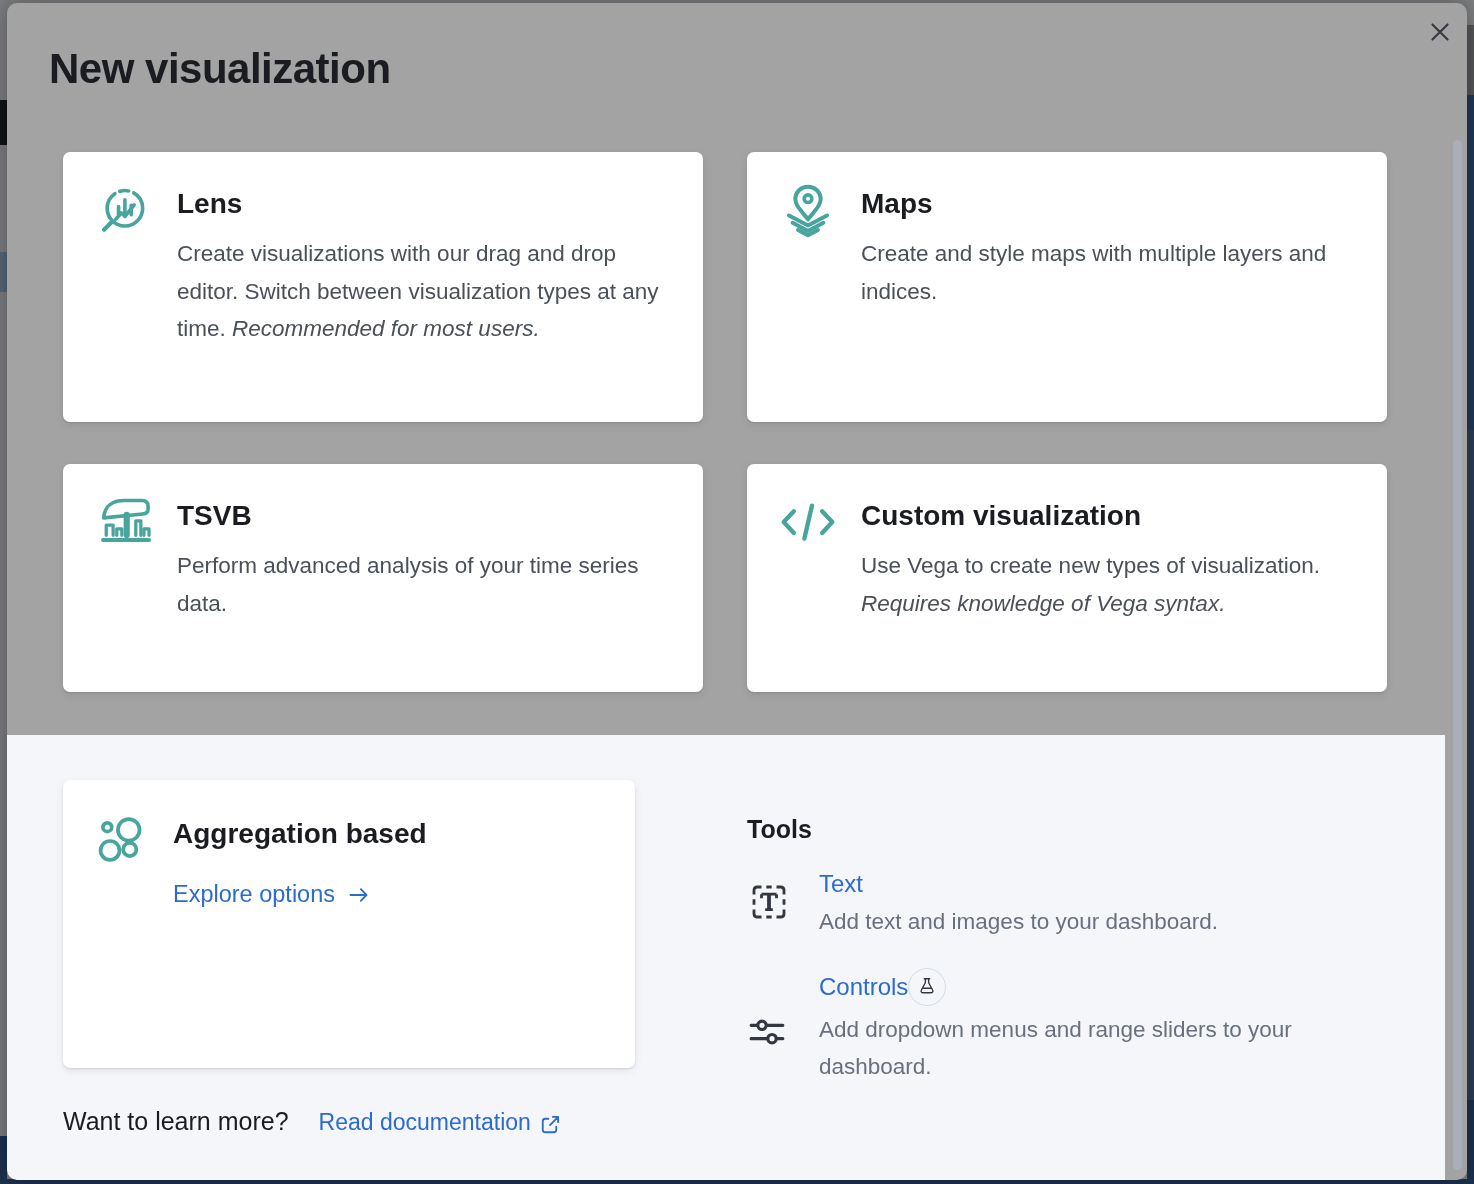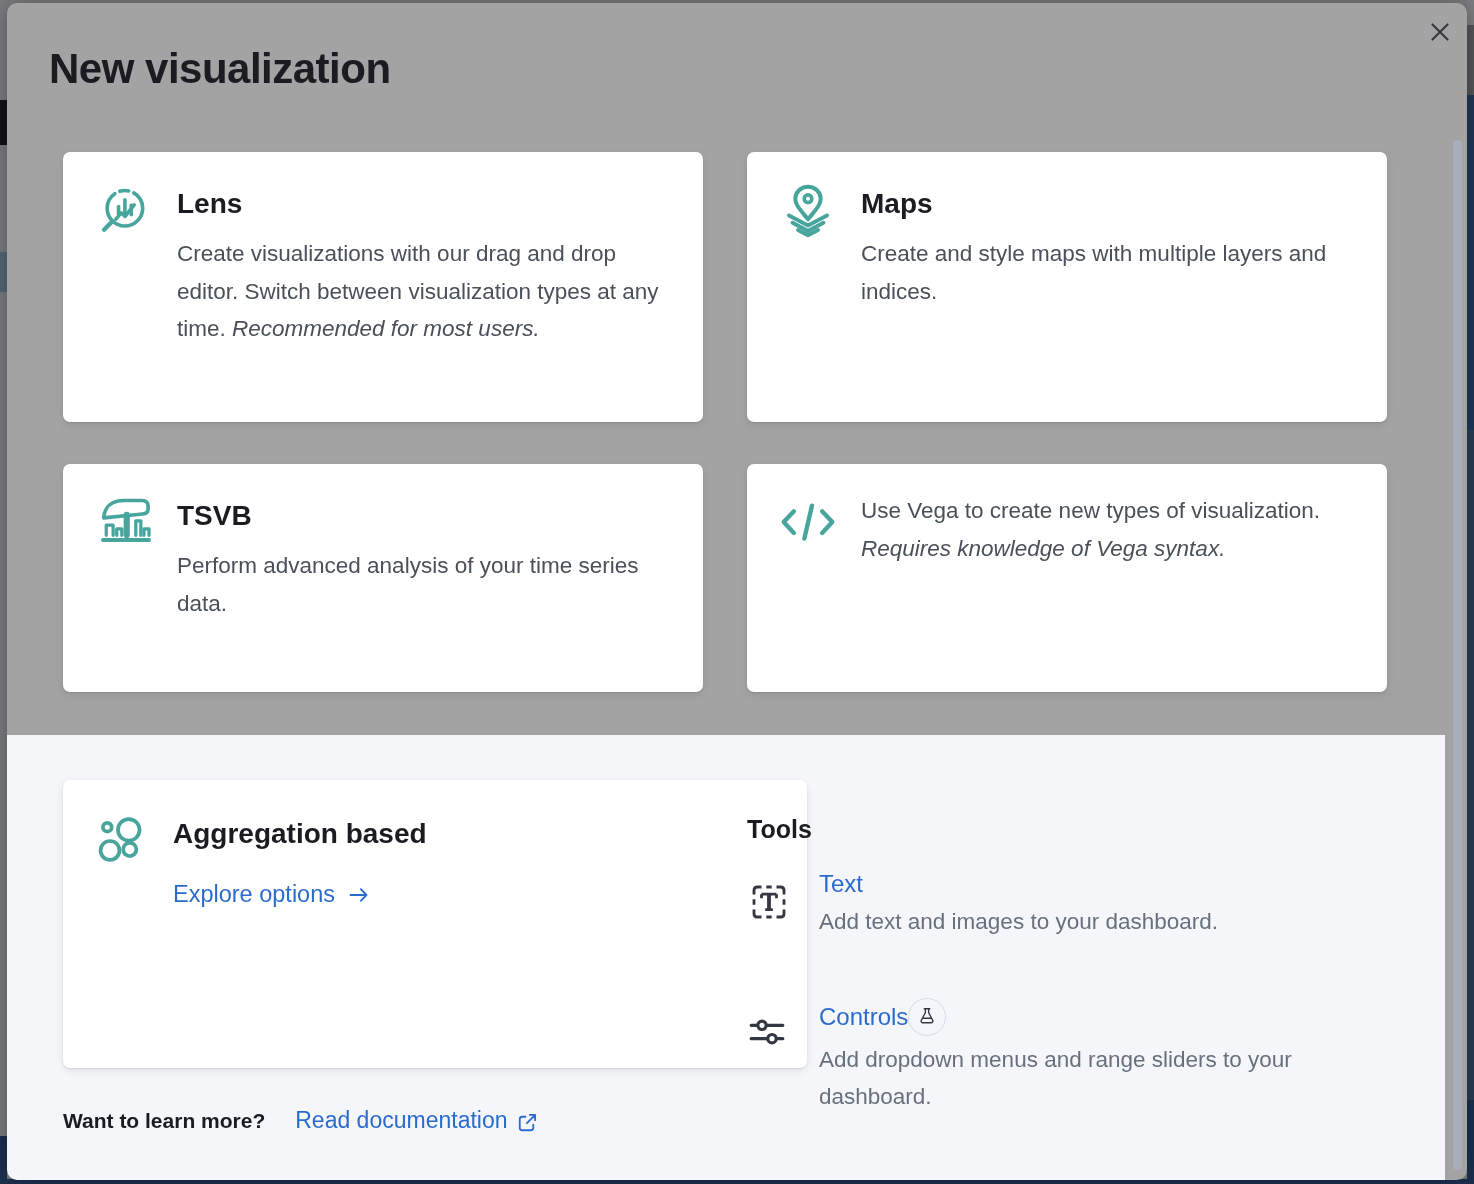--- a/index.html
+++ b/index.html
@@ -66,21 +66,21 @@
   .card-icon svg{width:100%;height:100%;}
   .card-title{font-size:28px;font-weight:700;color:var(--text-dark);margin:8px 0 15px;}
   .card-desc{font-size:22.5px;line-height:37.5px;color:var(--text-body);}
   .card-desc em{font-style:italic;}
 
   .modal-footer{
     position:absolute;left:0;right:22px;top:732px;bottom:0;
     background:var(--footer-bg);border-bottom-left-radius:10px;
   }
   .agg-card{
-    position:absolute;left:56px;top:45px;width:744px;height:288px;
+    position:absolute;left:56px;top:45px;width:572px;height:288px;
     background:#fff;border-radius:7px;
     box-shadow:0 1px 2px rgba(0,0,0,.1),0 3px 9px rgba(0,0,0,.08);
     display:flex;gap:24px;padding:30px 32px;cursor:pointer;
   }
   .agg-card .card-icon{width:54px;height:54px;margin-top:4px;}
   .explore-link{
     display:inline-flex;align-items:center;gap:12px;margin-top:16px;
     font-size:23.5px;color:var(--link);text-decoration:none;cursor:pointer;
   }
   .explore-link svg{width:24px;height:24px;}
@@ -88,33 +88,33 @@
   .tools{position:absolute;left:740px;top:80px;width:672px;}
   .tools-heading{font-size:25px;font-weight:700;color:var(--text-dark);}
   .tool-row{display:flex;margin-top:26px;}
   .tool-icon-col{flex:none;width:72px;}
   .tool-icon{width:40px;height:40px;}
   .tool-link{font-size:24px;color:var(--link);text-decoration:none;cursor:pointer;}
   .tool-desc{font-size:22.5px;line-height:37px;color:var(--text-subdued);margin-top:5px;}
   .tool-row.text-row .tool-icon{margin-top:12px;margin-left:2px;}
   .tool-row.controls-row{margin-top:28px;}
   .tool-row.controls-row .tool-icon{margin-top:44px;}
-  .controls-link-line{display:flex;align-items:center;gap:0;margin-top:30px;}
+  .controls-link-line{display:flex;align-items:center;gap:0;}
   .lab-badge{
     width:38px;height:38px;border-radius:50%;border:1.5px solid var(--badge-border);
     display:inline-flex;align-items:center;justify-content:center;background:transparent;
   }
   .lab-badge svg{width:22px;height:22px;}
   .controls-row .tool-desc{width:580px;}
 
   .learn-row{
     position:absolute;left:56px;top:372px;
     display:flex;align-items:baseline;gap:30px;
   }
-  .learn-prompt{font-size:21px;font-weight:700;color:var(--text-dark);}
+  .learn-prompt{font-size:25px;font-weight:400;color:var(--text-dark);}
   .doc-link{
     display:inline-flex;align-items:center;gap:9px;
     font-size:23px;color:var(--link);text-decoration:none;cursor:pointer;
   }
   .doc-link svg{width:21px;height:21px;margin-top:3px;}
 
   .scroll-thumb{
     position:absolute;right:5px;top:137px;width:9px;height:1030px;
     background:var(--scroll-thumb);border-radius:5px;
   }
@@ -191,20 +191,21 @@
 
     <div class="card">
       <div class="card-icon">
         <svg viewBox="0 0 32 32" fill="none" stroke="#48a59d" stroke-width="2.4" stroke-linecap="round" stroke-linejoin="round">
           <path d="M8.2,9.5 L2.6,15.5 L8.2,21.5"></path>
           <path d="M23.8,9.5 L29.4,15.5 L23.8,21.5"></path>
           <path d="M18.2,6.4 L14,24.6"></path>
         </svg>
       </div>
       <div class="card-body">
+        <div class="card-title">Custom visualization</div>
         <p class="card-desc"><span>Use Vega to create new types of visualization. </span><em>Requires knowledge of Vega syntax.</em></p>
       </div>
     </div>
 
   </div>
 
   <div class="modal-footer">
 
     <div class="agg-card">
       <div class="card-icon">

